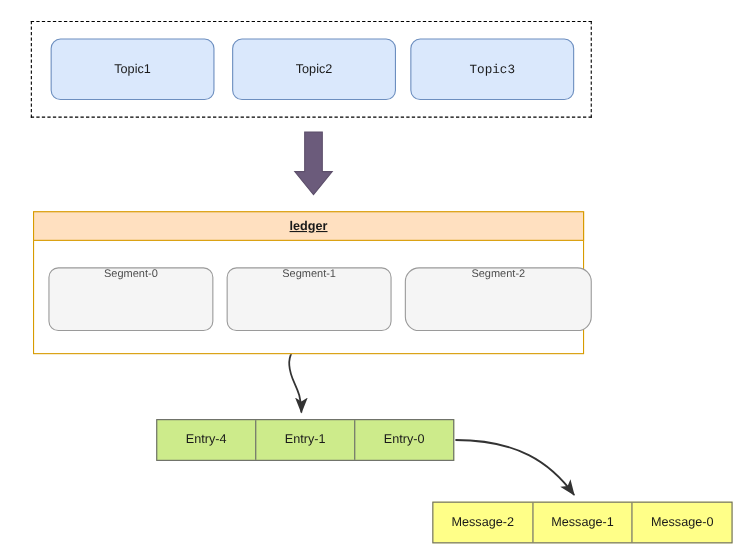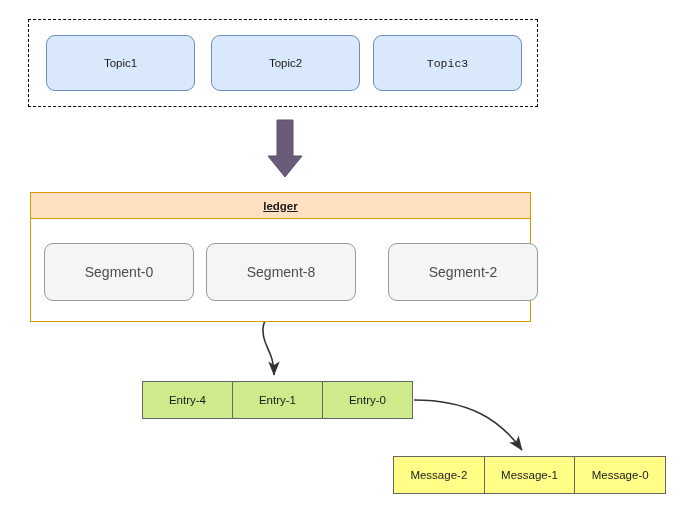--- a/index.html
+++ b/index.html
@@ -63,30 +63,29 @@
     font-size: 11.5px;
     font-weight: bold;
     color: #1a1a1a;
     text-decoration: underline;
   }
   .segment-box {
     background: #f5f5f5;
     border: 1.4px solid #9a9a9a;
     border-radius: 9px;
     display: flex;
-    align-items: center;
     justify-content: center;
-    font-size: 14px;
+    font-size: 10px;
     color: #4d4d4d;
     top: 243px;
     height: 58px;
   }
   #segment-0 { left: 44px;  width: 150px; }
   #segment-1 { left: 206px; width: 150px; }
-  #segment-2 { left: 388px; width: 150px; }
+  #segment-2 { left: 368px; width: 170px; border-radius: 13px; }
 
   
   #entry-row {
     left: 142px; top: 381px;
     width: 271px; height: 38px;
     display: flex;
     border: 1.4px solid #666666;
     background: #cdeb8b;
   }
   .entry-cell {
@@ -156,21 +155,21 @@
 </div>
 
 <div class="abs" id="ledger-container"></div>
 <div class="abs" id="ledger-header">
   <span>ledger</span>
 </div>
 <div class="abs segment-box" id="segment-0">
   <span>Segment-0</span>
 </div>
 <div class="abs segment-box" id="segment-1">
-  <span>Segment-8</span>
+  <span>Segment-1</span>
 </div>
 <div class="abs segment-box" id="segment-2">
   <span>Segment-2</span>
 </div>
 
 <div class="abs" id="entry-row">
   <div class="entry-cell">
     <span>Entry-4</span>
   </div>
   <div class="entry-cell">

